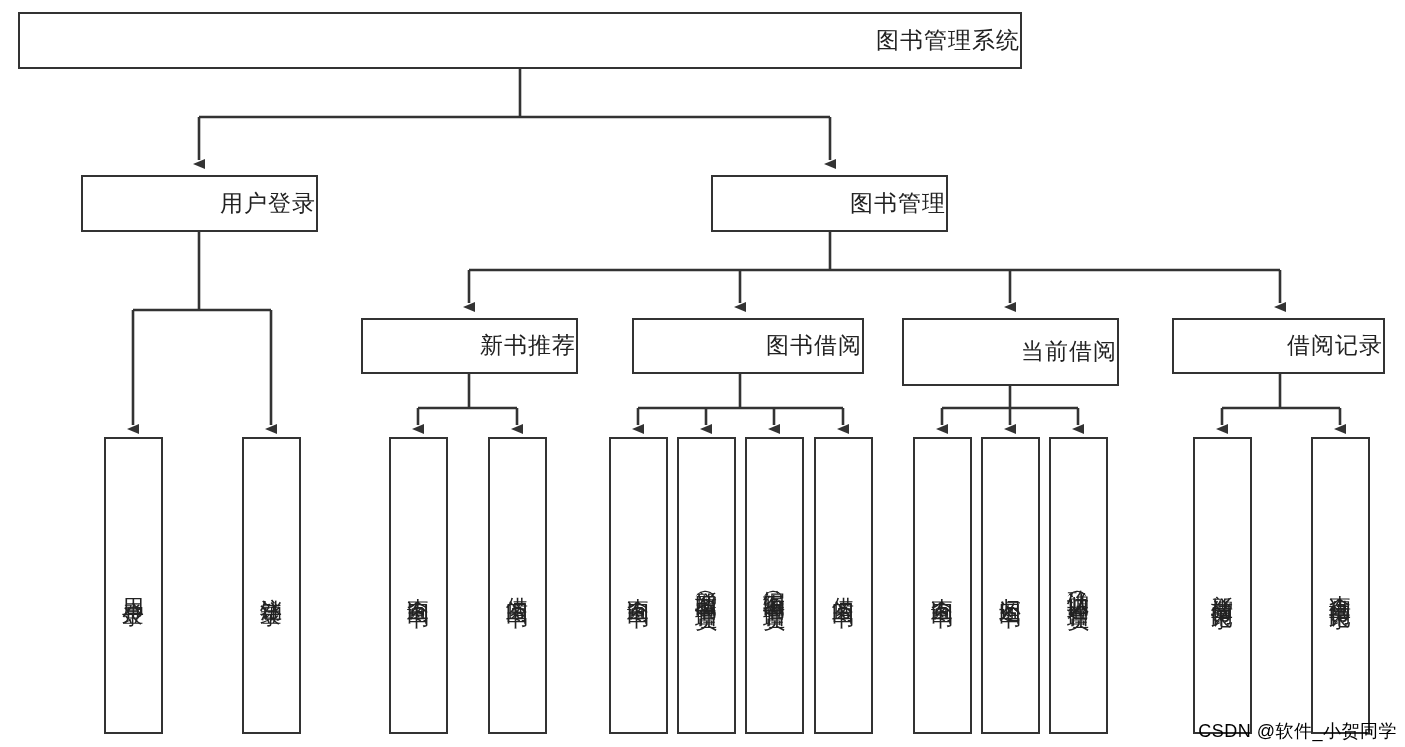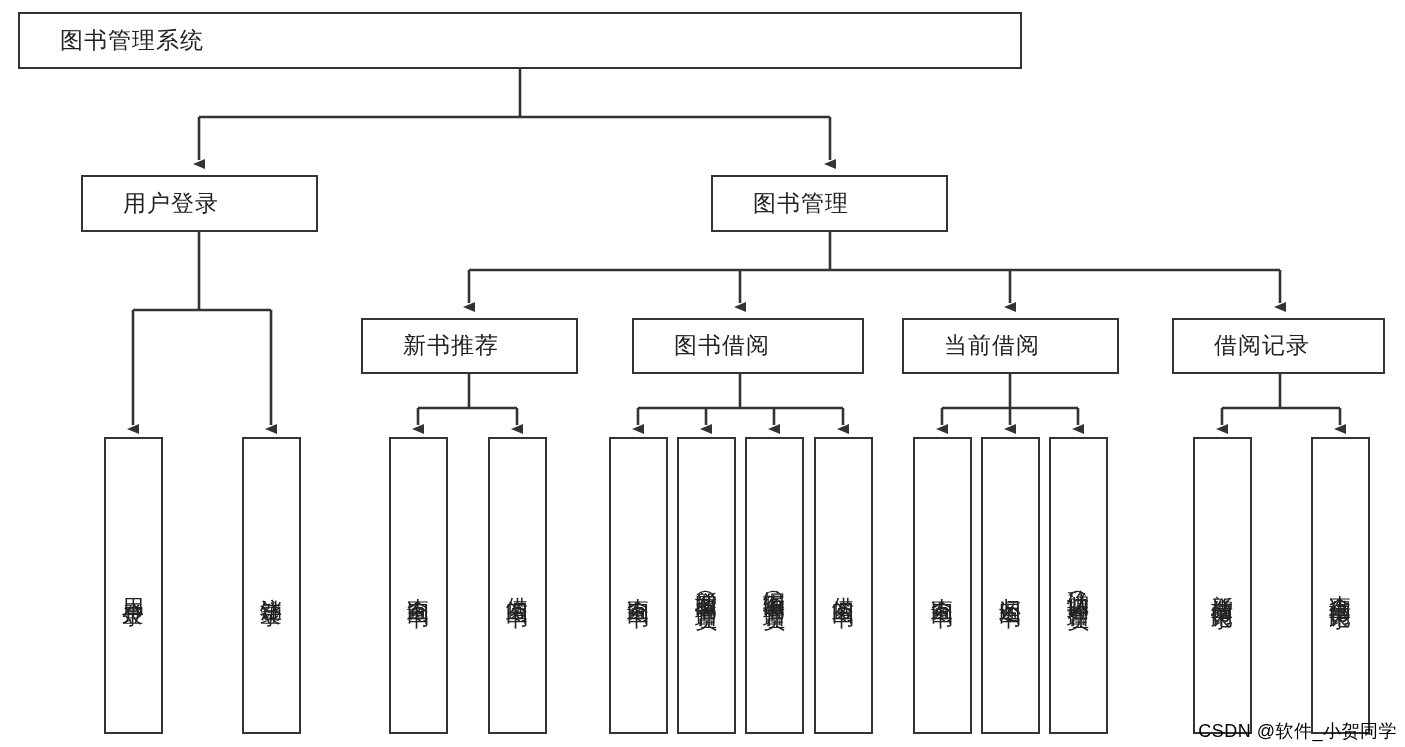--- a/index.html
+++ b/index.html
@@ -26,21 +26,21 @@
     height: 747px;
     pointer-events: none;
   }
   .node {
     position: absolute;
     box-sizing: border-box;
     background: #ffffff;
     border: 2.4px solid #333333;
     display: flex;
     align-items: center;
-    justify-content: flex-start;
+    justify-content: flex-end;
     color: #222222;
     text-align: center;
     padding-left: 40px;
   }
   .node-h {
     font-size: 23px;
     letter-spacing: 1px;
     line-height: 1.2;
   }
   .node-root {
@@ -138,21 +138,21 @@
   <div class="node node-h" style="left:361px; top:318px; width:217px; height:56px;">
     <span>新书推荐</span>
   </div>
 
   <div class="node node-h" style="left:711px; top:175px; width:237px; height:57px;">
     <span>图书管理</span>
   </div>
   <div class="node node-h" style="left:632px; top:318px; width:232px; height:56px;">
     <span>图书借阅</span>
   </div>
-  <div class="node node-h" style="left:902px; top:318px; width:217px; height:56px;">
+  <div class="node node-h" style="left:902px; top:318px; width:217px; height:68px;">
     <span>当前借阅</span>
   </div>
   <div class="node node-h" style="left:1172px; top:318px; width:213px; height:56px;">
     <span>借阅记录</span>
   </div>
 
   <div class="node node-v" style="left:104px; top:437px; width:59px; height:297px;">
     <span class="vlabel">用户登录</span>
   </div>
   <div class="node node-v" style="left:242px; top:437px; width:59px; height:297px;">

